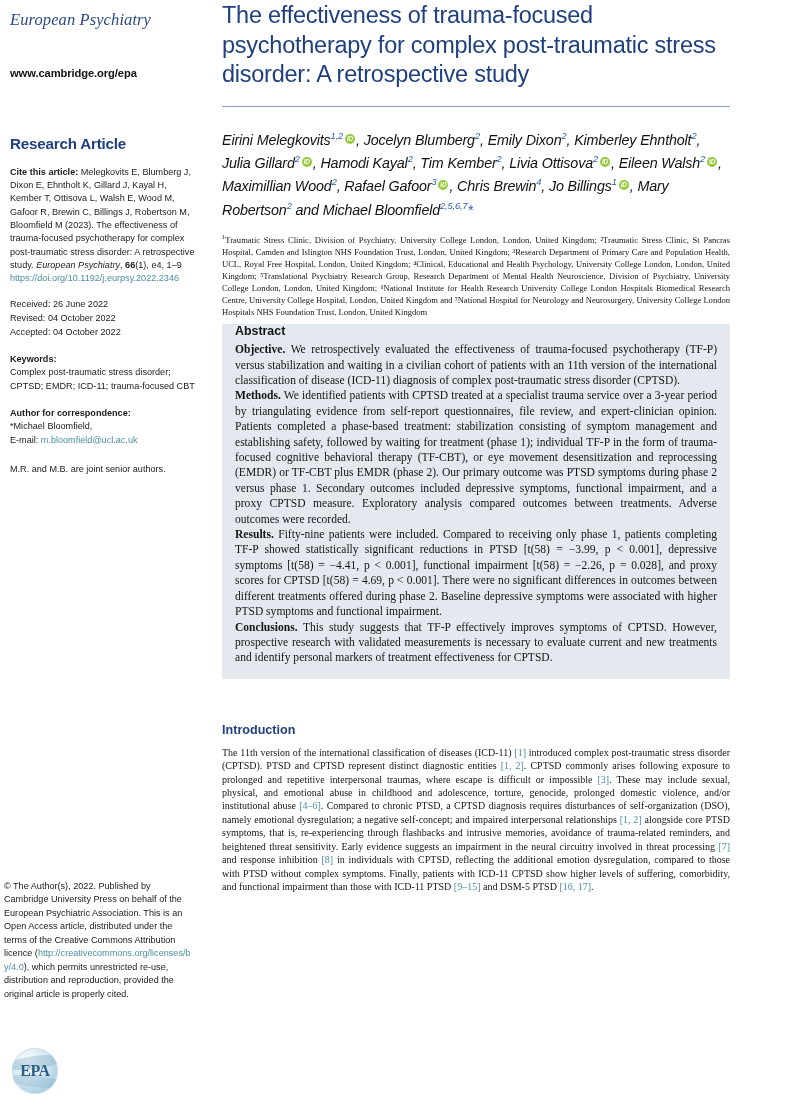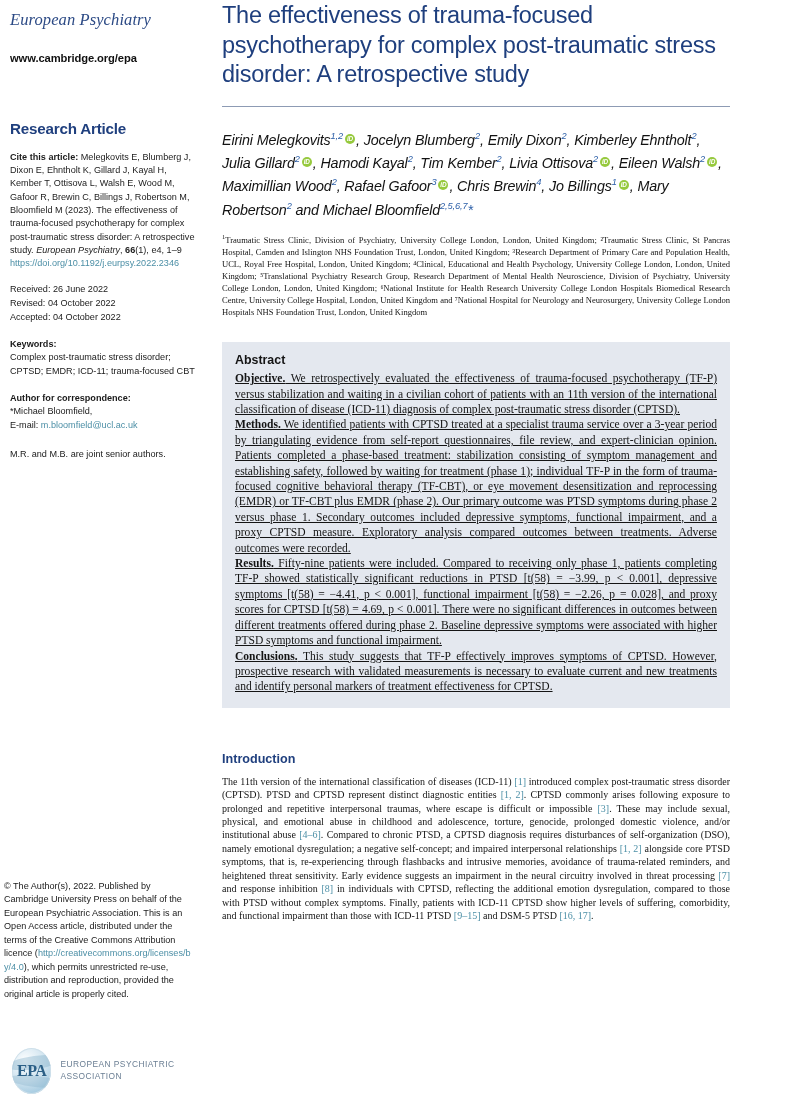--- a/index.html
+++ b/index.html
@@ -38,21 +38,21 @@
     font-style: italic;
     font-size: 16.5px;
     color: #2c4a85;
     letter-spacing: .1px;
     margin: 2px 0 0 0;
   }
   .site-url {
     font-weight: bold;
     font-size: 11.2px;
     color: #111;
-    margin-top: 20px;
+    margin-top: 35px;
     letter-spacing: -.1px;
   }
   .article-type {
     font-weight: bold;
     font-size: 15.2px;
     color: #1f3f7e;
     margin-top: 51px;
     letter-spacing: -.2px;
   }
   .cite-block {
@@ -196,39 +196,38 @@
     font-size: 8.55px;
     line-height: 1.41;
     text-align: justify;
     margin-top: 10px;
     color: #141414;
   }
   .affiliations sup { font-size: 6.6px; }
 
   .abstract-box {
     background: #e4e8ef;
-    margin-top: 24px;
-    padding: 11px 13px 13px 13px;
+    margin-top: 6px;
+    padding: 0 13px 13px 13px;
     box-sizing: border-box;
   }
   .abstract-head {
     font-family: "Liberation Sans", sans-serif;
     font-weight: bold;
     font-size: 12.4px;
     color: #141414;
     margin-bottom: 4px;
   }
   .abstract-p {
     font-family: "Liberation Serif", serif;
     font-size: 11.55px;
     line-height: 1.335;
     text-align: justify;
     color: #141414;
     margin: 0;
-    text-decoration: underline;
   }
   .abstract-p b { font-weight: bold; }
 
   .section-head {
     font-family: "Liberation Sans", sans-serif;
     font-weight: bold;
     font-size: 12.6px;
     color: #1f3f7e;
     margin-top: 44px;
   }
@@ -276,21 +275,20 @@
     <div class="joint-note">M.R. and M.B. are joint senior authors.</div>
 
     <div class="copyright">
       <span>© The Author(s), 2022. Published by Cambridge University Press on behalf of the European Psychiatric Association. This is an Open Access article, distributed under the terms of the Creative Commons Attribution licence (</span><span class="link">http://creativecommons.org/licenses/by/4.0</span><span>), which permits unrestricted re-use, distribution and reproduction, provided the original article is properly cited.</span>
     </div>
 
     <div class="epa-logo-row">
       <div class="epa-globe">
         <div class="epa-globe-text">EPA</div>
       </div>
-      <div class="epa-name">EUROPEAN PSYCHIATRIC ASSOCIATION</div>
     </div>
 
   </aside>
 
   <main class="main">
 
     <h1 class="title">The effectiveness of trauma-focused psychotherapy for complex post-traumatic stress disorder: A retrospective study</h1>
 
     <div class="rule"></div>
 

